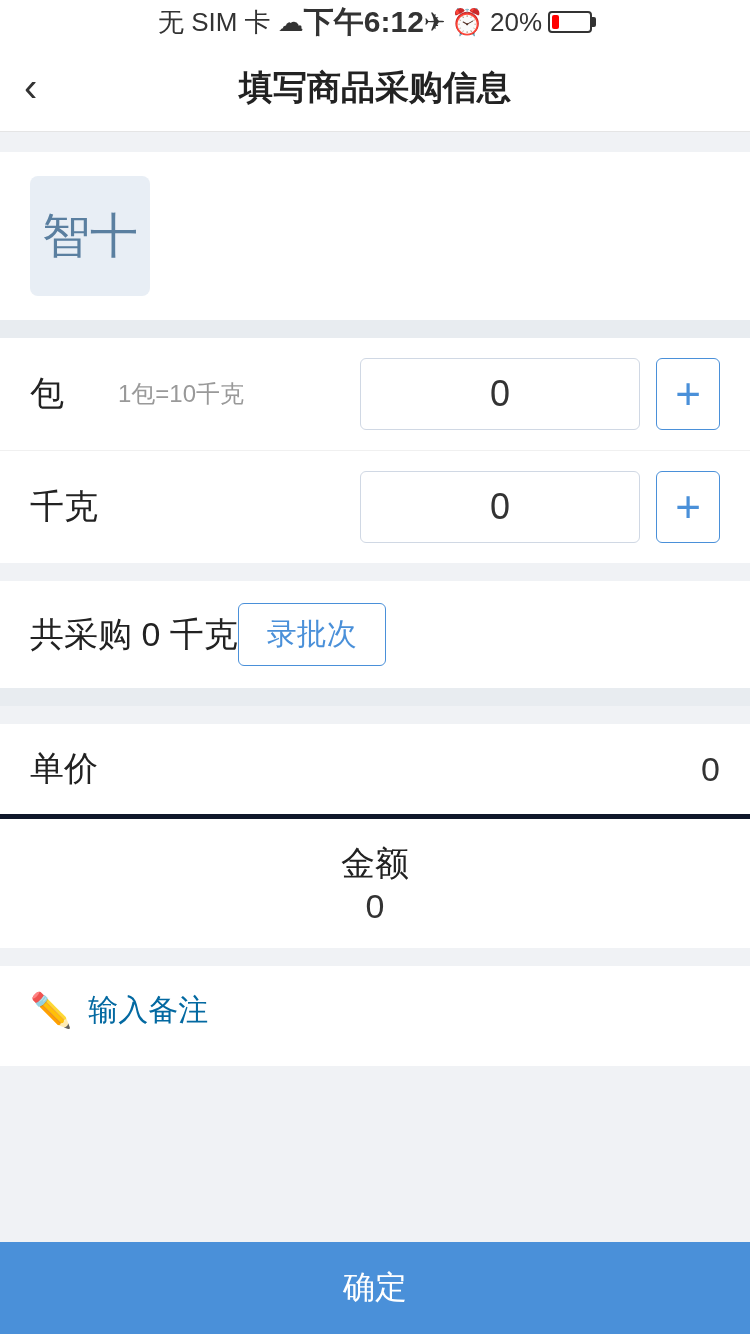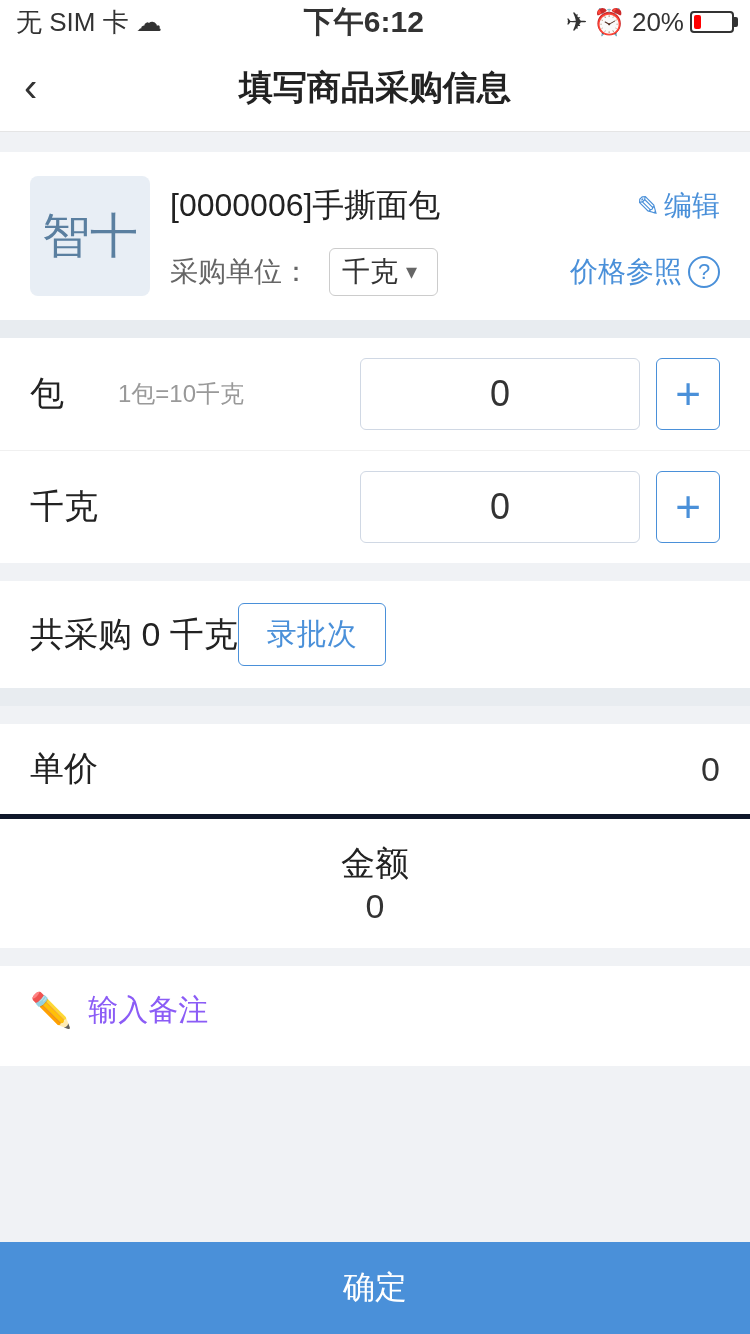--- a/index.html
+++ b/index.html
@@ -13,21 +13,21 @@
       color: #333;
     }
 
     
     .status-bar {
       width: 750px;
       height: 44px;
       background: #fff;
       display: flex;
       align-items: center;
-      justify-content: space-between;
+      justify-content: center;
       padding: 0 16px;
       font-size: 28px;
       font-weight: 500;
     }
     .status-left { display: flex; align-items: center; gap: 8px; font-size: 26px; }
     .status-center { font-size: 30px; font-weight: 600; }
     .status-right { display: flex; align-items: center; gap: 6px; font-size: 26px; }
     .battery-icon {
       display: inline-flex;
       align-items: center;
@@ -281,21 +281,21 @@
     .notes-section {
       background: #fff;
       margin-top: 18px;
       padding: 24px 30px;
       min-height: 100px;
       display: flex;
       align-items: flex-start;
       gap: 16px;
     }
     .pencil-icon { font-size: 34px; color: #bbb; }
-    .notes-placeholder { font-size: 30px; color: #8b5cf6; }
+    .notes-placeholder { font-size: 30px; color: #0369a1; }
 
     
     .spacer { flex: 1; background: #f0f2f5; min-height: 200px; }
 
     
     .confirm-btn-wrap {
       width: 750px;
       background: #4a90d9;
       padding: 24px 0;
       position: fixed;
@@ -342,41 +342,20 @@
   <span class="nav-back">‹</span>
   <span class="nav-title">填写商品采购信息</span>
 </div>
 
 <div class="content-wrapper">
 
   <div class="product-card">
     <div class="product-img">
       <div class="owl-logo">智十</div>
     </div>
-    <div class="product-info">
-      <div class="product-name-row">
-        <span class="product-name">
-          <span>[0000006]</span><span>手撕面包</span>
-        </span>
-        <span class="edit-link">
-          <span>✎</span>
-          <span>编辑</span>
-        </span>
-      </div>
-      <div class="product-unit-row">
-        <div>
-          <span class="unit-label">采购单位：</span>
-          <span class="unit-select">千克</span>
-        </div>
-        <div class="price-ref">
-          <span>价格参照</span>
-          <span class="help-icon">?</span>
-        </div>
-      </div>
-    </div>
   </div>
 
   <div class="divider-section"></div>
 
   <div class="input-section">
 
     <div class="input-row">
       <span class="input-label">包</span>
       <span class="input-sublabel">1包=10千克</span>
       <div class="input-field-wrap">

